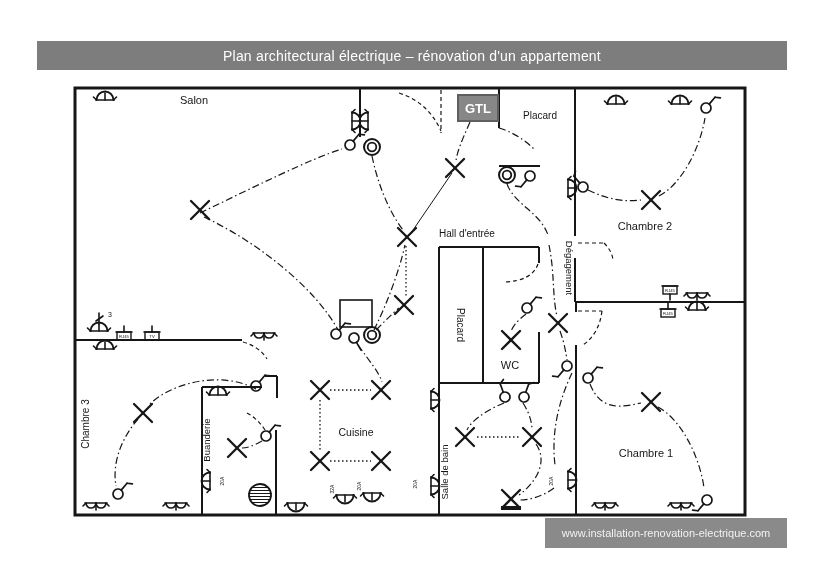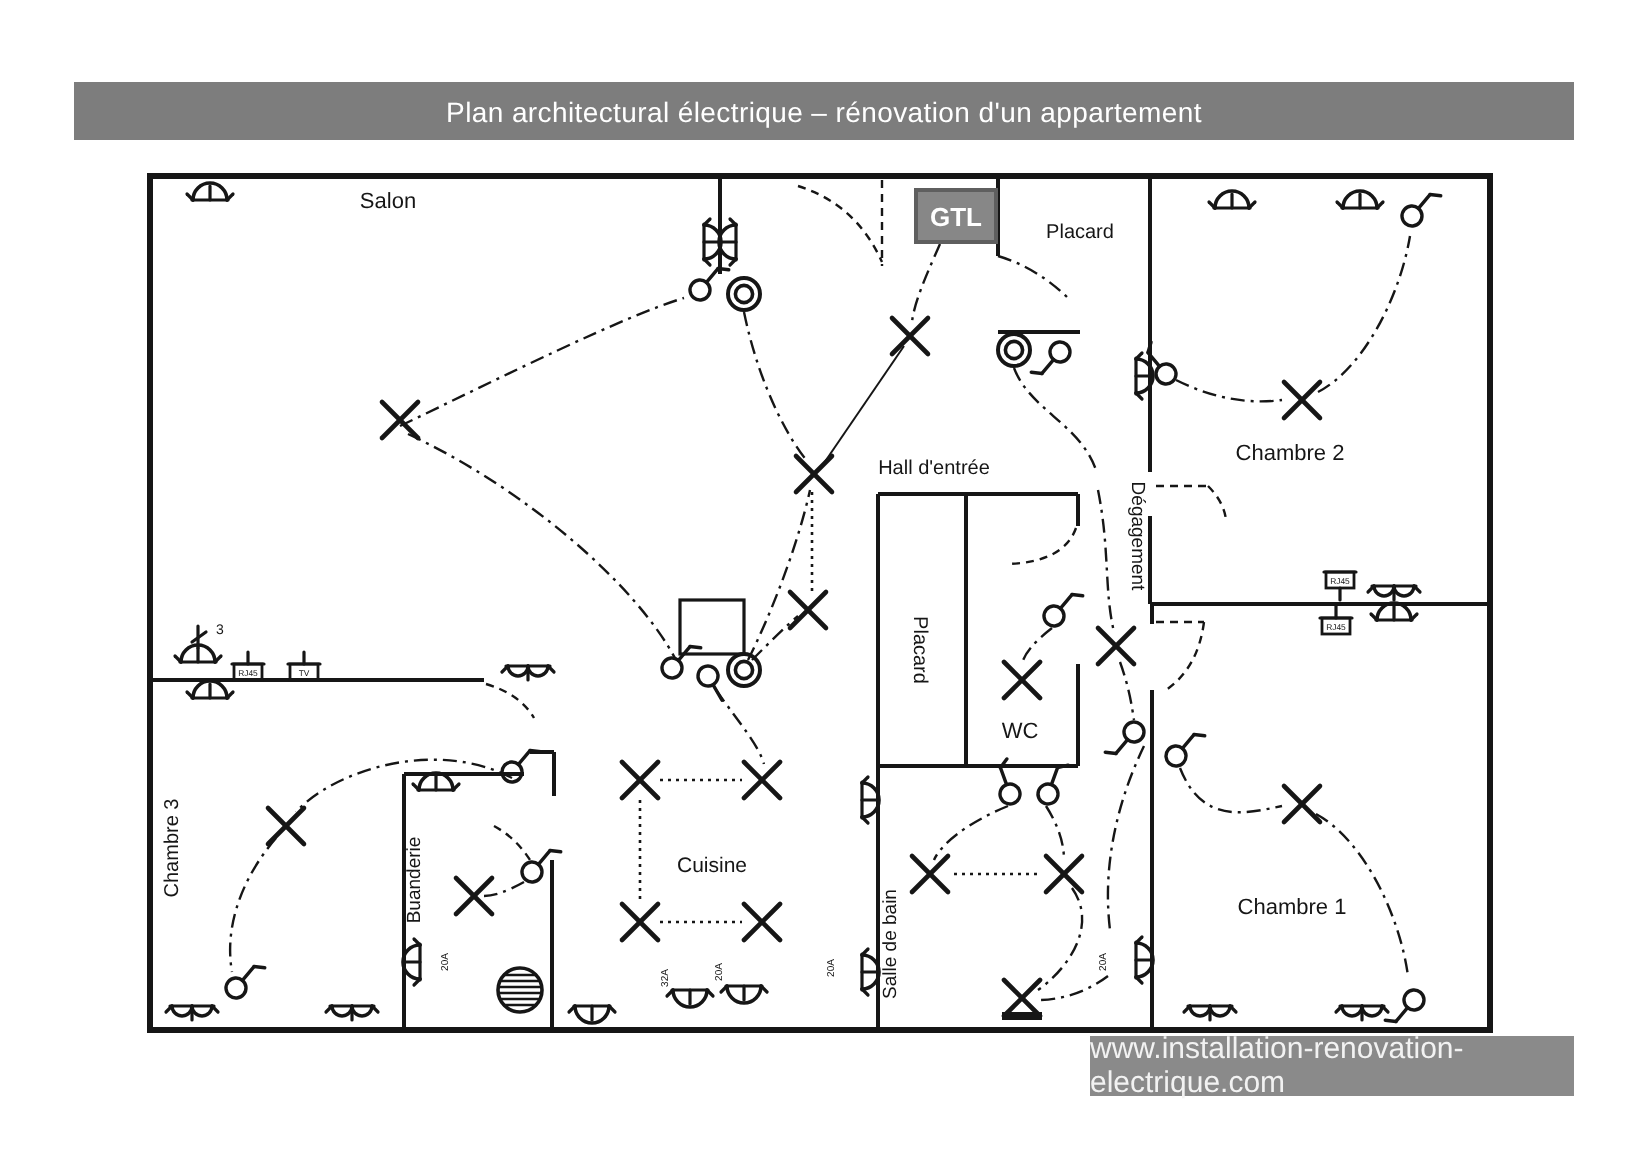--- a/index.html
+++ b/index.html
@@ -3,21 +3,21 @@
 <meta charset="utf-8">
 <style>
   html,body{margin:0;padding:0;background:#ffffff;}
   #page{position:relative;width:820px;height:586px;background:#ffffff;overflow:hidden;
         font-family:"Liberation Sans",sans-serif;}
   #title-bar{position:absolute;left:37px;top:41px;width:750px;height:29px;
              display:flex;align-items:center;justify-content:center;
              font-size:14px;letter-spacing:.2px;}
   #footer-bar{position:absolute;left:545px;top:518px;width:242px;height:30px;
               display:flex;align-items:center;justify-content:center;
-              font-size:15px;}
+              font-size:11px;}
   svg{position:absolute;left:0;top:0;}
   text{font-family:"Liberation Sans",sans-serif;}
 </style>
 </head>
 <body>
 
 <div id="page">
   <div id="title-bar" style="background: rgb(125, 125, 125); color: #ffffff;">
     <span>Plan architectural électrique – rénovation d'un appartement</span>
   </div>

